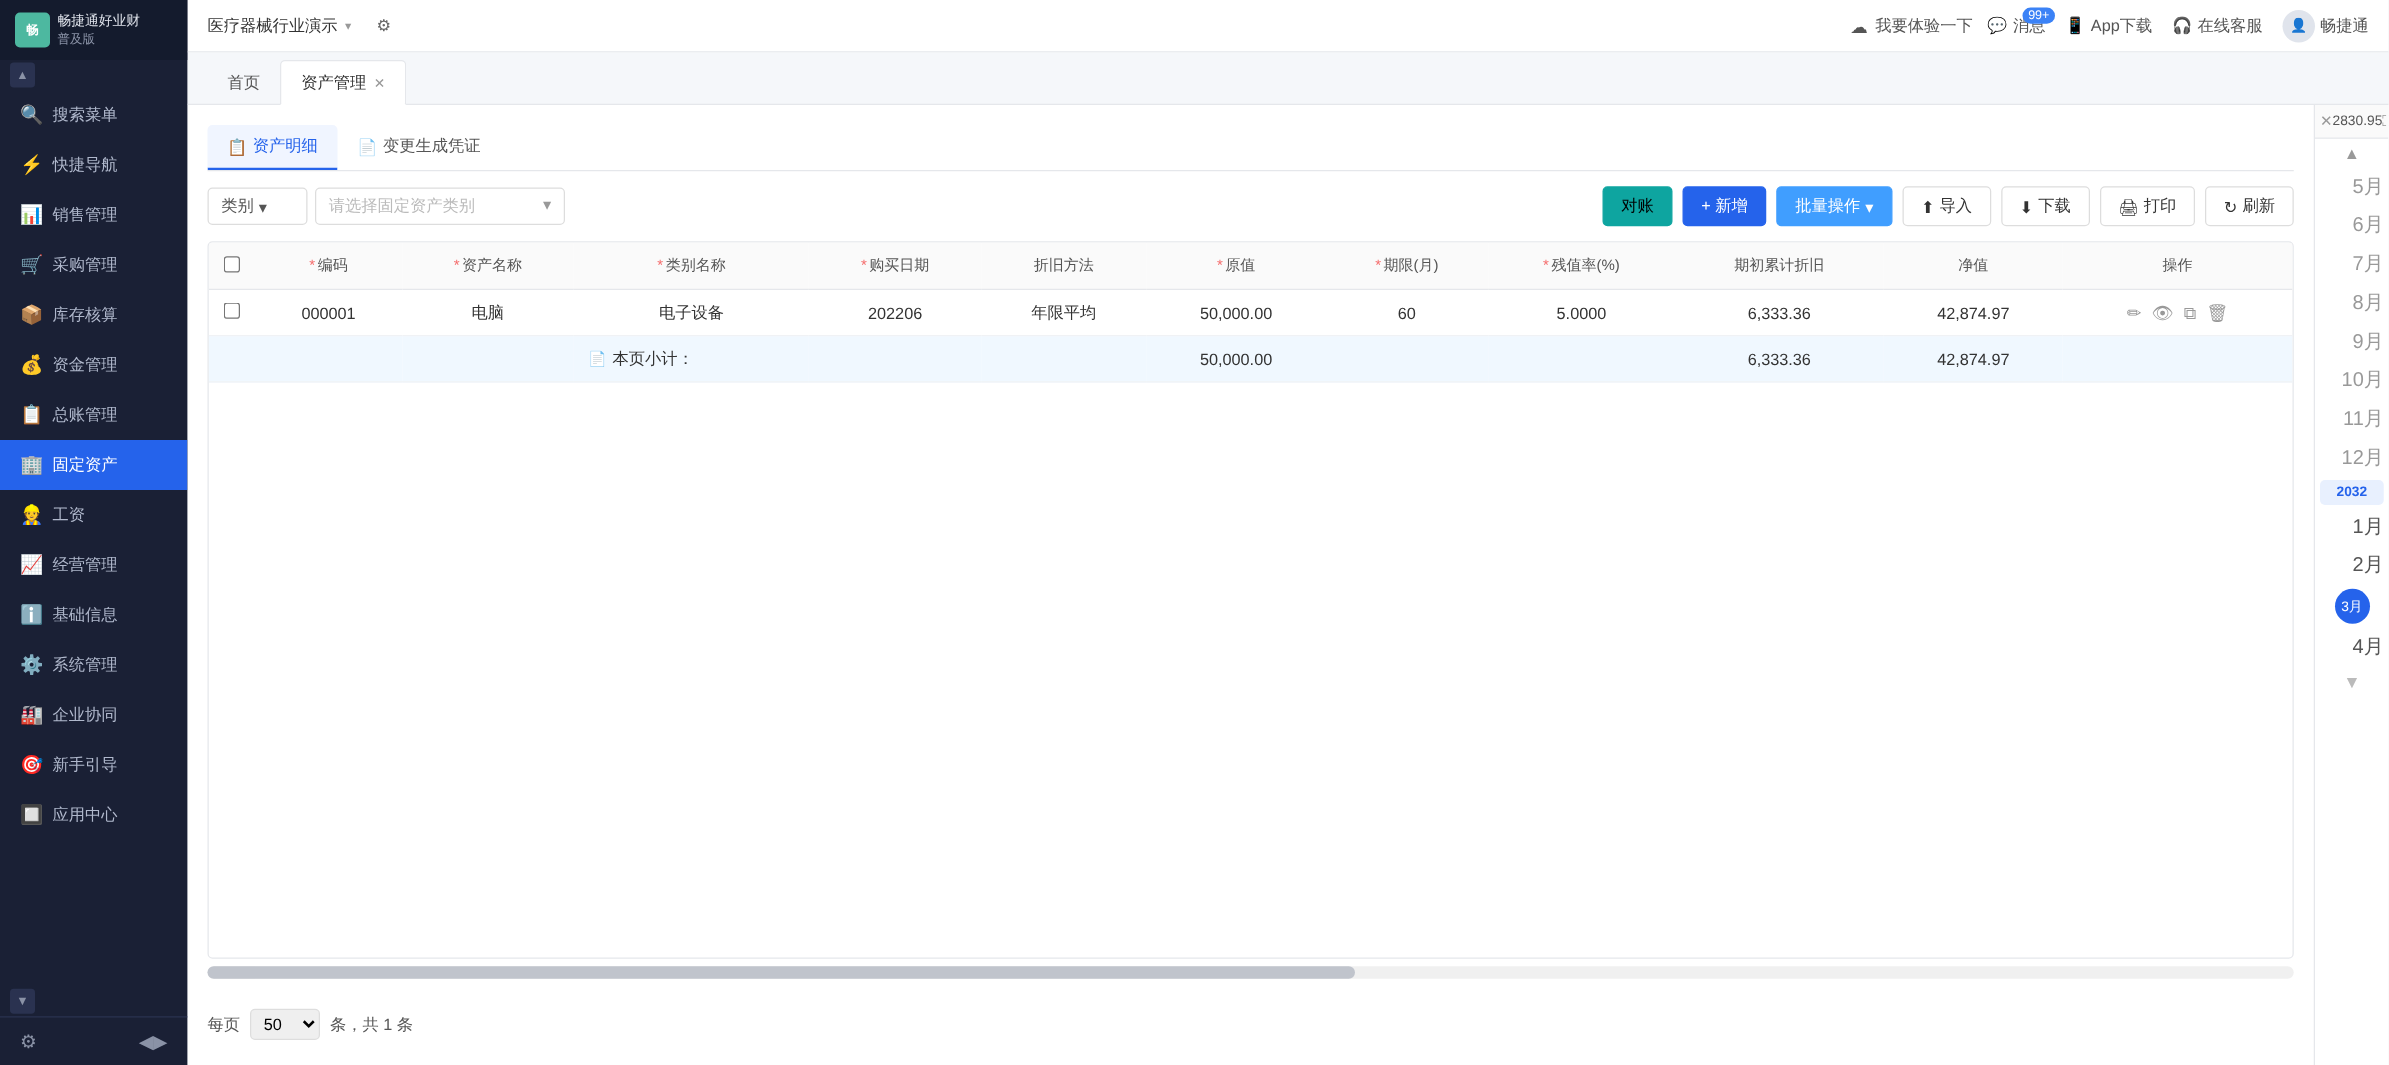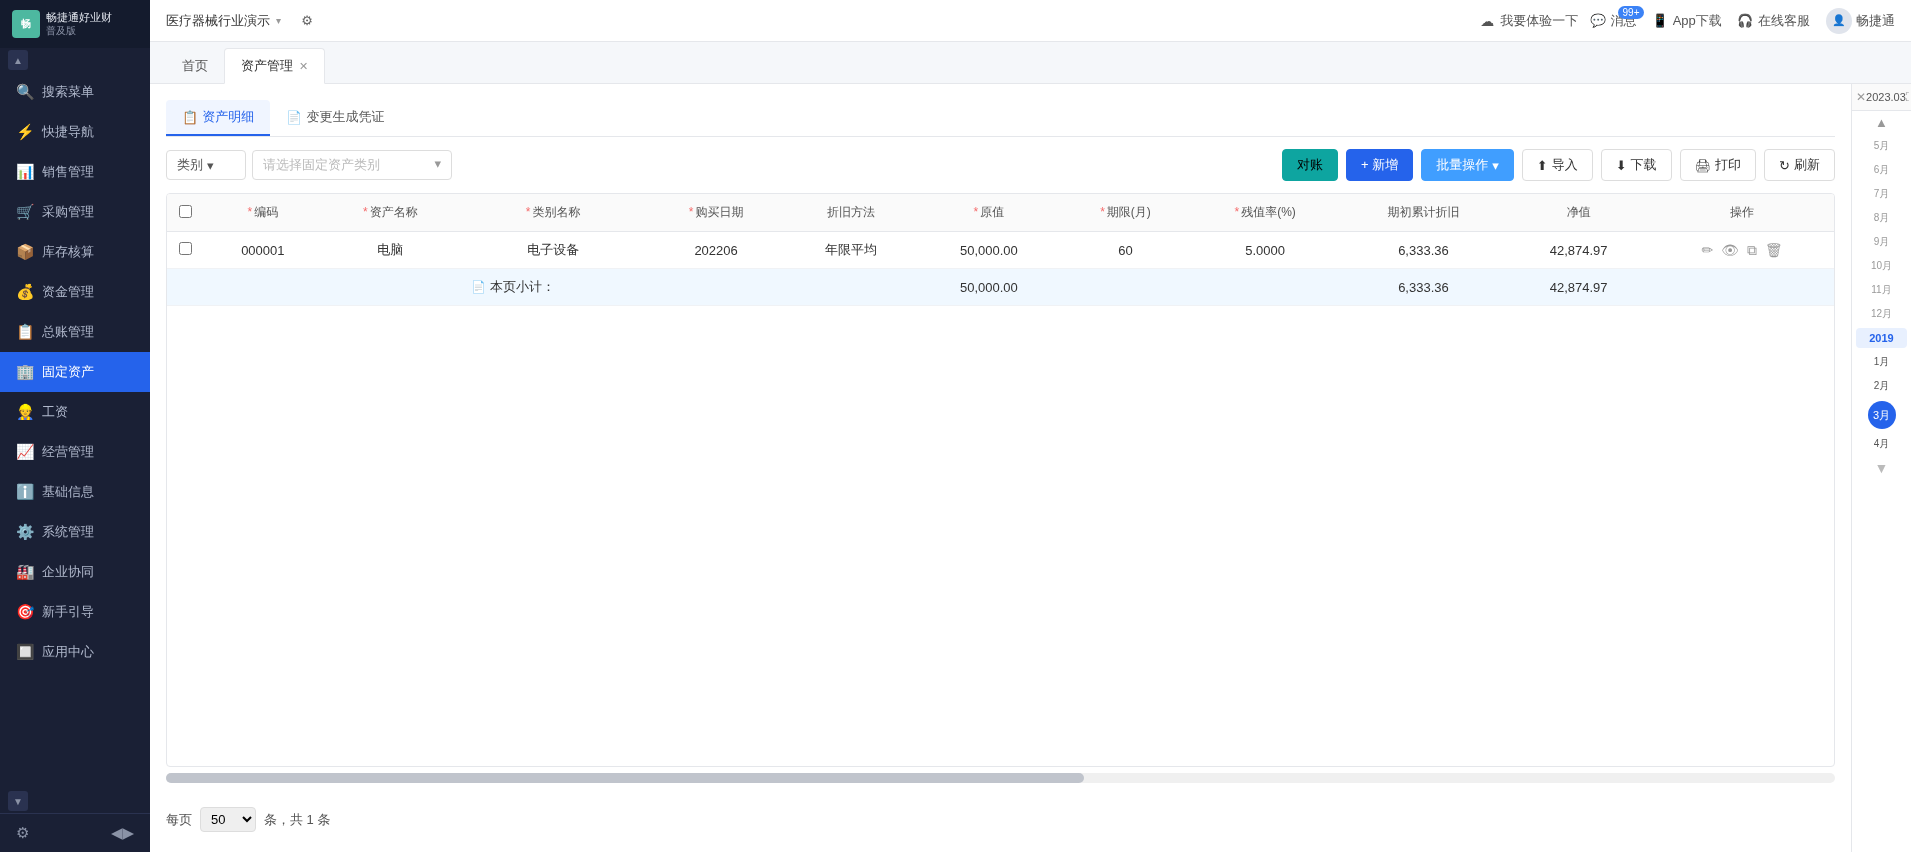--- a/index.html
+++ b/index.html
@@ -86,21 +86,21 @@
 
     
     .right-panel { width: 60px; background: #fff; border-left: 1px solid #e5e7eb; display: flex; flex-direction: column; flex-shrink: 0; overflow: hidden; }
     .right-panel-header { padding: 6px 4px; text-align: center; font-size: 11px; color: #555; border-bottom: 1px solid #e5e7eb; background: #fafafa; display: flex; align-items: center; justify-content: space-between; }
     .right-panel-close { cursor: pointer; font-size: 12px; color: #999; }
     .right-panel-expand { cursor: pointer; font-size: 12px; color: #999; }
     .timeline { flex: 1; overflow-y: auto; }
     .timeline::-webkit-scrollbar { width: 3px; }
     .timeline-year { padding: 4px; text-align: center; font-size: 11px; color: #999; cursor: pointer; }
     .timeline-up { padding: 4px; text-align: center; cursor: pointer; color: #999; }
-    .timeline-month { padding: 5px 4px; text-align: center; font-size: 10px; color: #555; cursor: pointer; }
+    .timeline-month { padding: 5px 4px; text-align: right; font-size: 16px; color: #555; cursor: pointer; }
     .timeline-month.prev-year { color: #999; }
 
     .scrollbar-track { height: 10px; background: #f0f0f0; border-radius: 5px; margin: 0 0 8px; }
     .scrollbar-thumb { height: 10px; background: #c0c4cc; border-radius: 5px; width: 55%; }
   </style>
 </head>
 <body>
 
 <div class="sidebar">
   <div class="sidebar-logo">
@@ -358,34 +358,34 @@
           <option value="50" selected="">50</option>
           <option value="100">100</option>
         </select>
         <span>条，共 1 条</span>
       </div>
     </div>
 
     <div class="right-panel">
       <div class="right-panel-header">
         <span class="right-panel-close">✕</span>
-        <span style="font-size:11px;color:#555;">2023.03</span>
+        <span style="font-size:11px;color:#555;">2830.95</span>
         <span class="right-panel-expand">⛶</span>
       </div>
       <div class="timeline">
         <div class="timeline-up">▲</div>
         <div class="timeline-month prev-year">5月</div>
         <div class="timeline-month prev-year">6月</div>
         <div class="timeline-month prev-year">7月</div>
         <div class="timeline-month prev-year">8月</div>
         <div class="timeline-month prev-year">9月</div>
         <div class="timeline-month prev-year">10月</div>
         <div class="timeline-month prev-year">11月</div>
         <div class="timeline-month prev-year">12月</div>
-        <div class="timeline-year" style="background:#e8f0fe;color:#2563eb;border-radius:4px;margin:2px 4px;font-weight:bold;">2019</div>
+        <div class="timeline-year" style="background:#e8f0fe;color:#2563eb;border-radius:4px;margin:2px 4px;font-weight:bold;">2032</div>
         <div class="timeline-month">1月</div>
         <div class="timeline-month">2月</div>
         <div style="display:flex;justify-content:center;padding:3px 0;">
           <div style="background:#2563eb;color:#fff;border-radius:50%;width:28px;height:28px;display:flex;align-items:center;justify-content:center;font-size:11px;cursor:pointer;">3月</div>
         </div>
         <div class="timeline-month">4月</div>
         <div style="display:flex;justify-content:center;padding:4px 0;">
           <span style="color:#bbb;font-size:14px;cursor:pointer;">▼</span>
         </div>
       </div>

